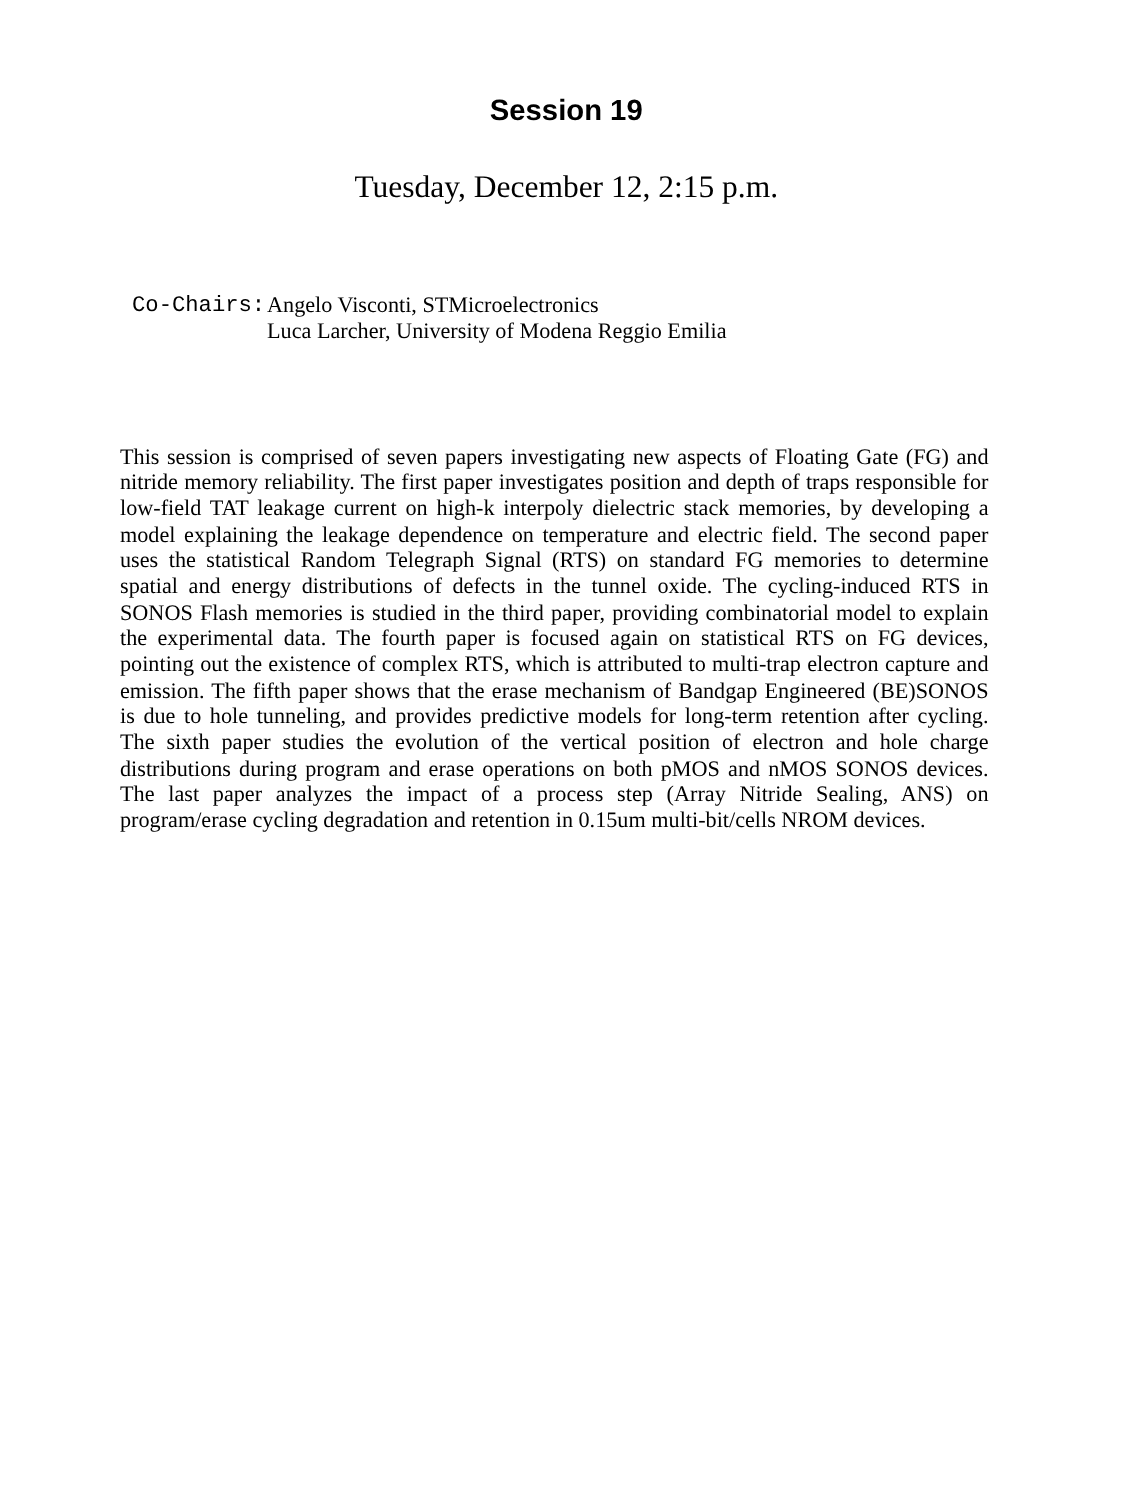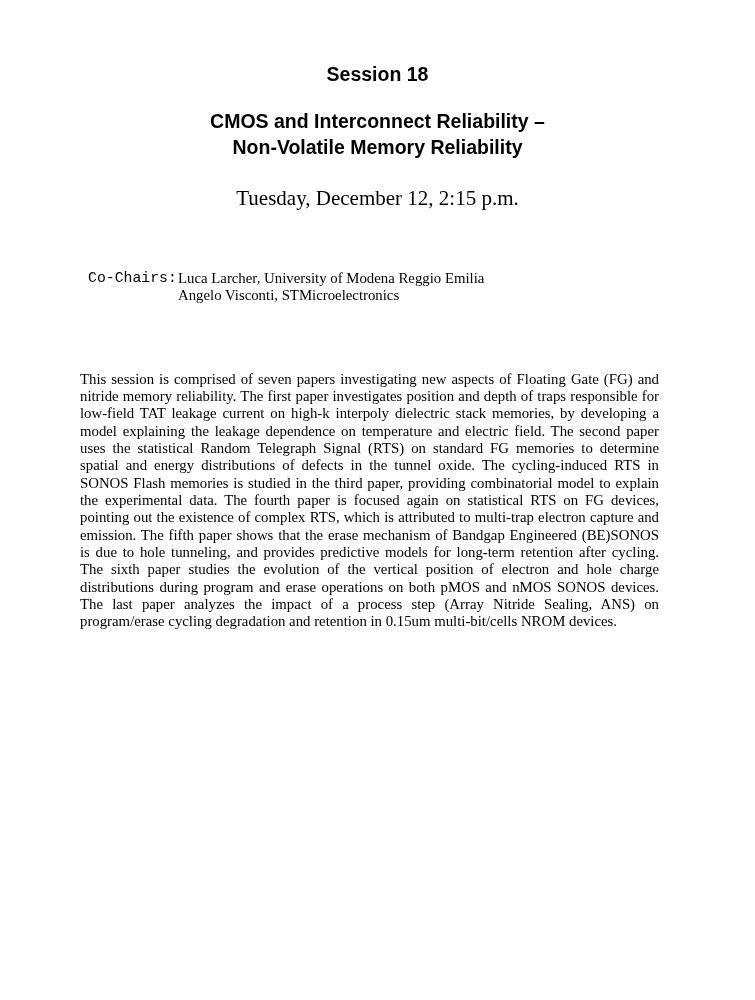--- a/index.html
+++ b/index.html
@@ -67,34 +67,30 @@
     font-size: 14.8px;
     line-height: 17.35px;
     text-align: justify;
   }
 </style>
 </head>
 <body>
 
 <div class="page">
 
-  <h1 class="session-heading">Session 18</h1>
+  <h1 class="session-heading">Session 19</h1>
 
-  <h2 class="title-heading">
-    <span>CMOS and Interconnect Reliability –</span><br>
-    <span>Non-Volatile Memory Reliability</span>
-  </h2>
 
   <div class="datetime-block">
     <div class="datetime-line">Tuesday, December 12, 2:15 p.m.</div>
   </div>
 
   <div class="cochairs-block">
     <div class="cochairs-label">Co-Chairs:</div>
     <div class="cochairs-names">
+      <div>Angelo Visconti, STMicroelectronics</div>
       <div>Luca Larcher, University of Modena Reggio Emilia</div>
-      <div>Angelo Visconti, STMicroelectronics</div>
     </div>
   </div>
 
   <p class="description">This session is comprised of seven papers investigating new aspects of Floating Gate (FG) and nitride memory reliability.  The first paper investigates position and depth of traps responsible for low-field TAT leakage current on high-k interpoly dielectric stack memories, by developing a model explaining the leakage dependence on temperature and electric field.  The second paper uses the statistical Random Telegraph Signal (RTS) on standard FG memories to determine spatial and energy distributions of defects in the tunnel oxide. The cycling-induced RTS in SONOS Flash memories is studied in the third paper, providing combinatorial model to explain the experimental data.  The fourth paper is focused again on statistical RTS on FG devices, pointing out the existence of complex RTS, which is attributed to multi-trap electron capture and emission. The fifth paper shows that the erase mechanism of Bandgap Engineered (BE)SONOS is due to hole tunneling, and provides predictive models for long-term retention after cycling.  The sixth paper studies the evolution of the vertical position of electron and hole charge distributions during program and erase operations on both pMOS and nMOS SONOS devices.  The last paper analyzes the impact of a process step (Array Nitride Sealing, ANS) on program/erase cycling degradation and retention in 0.15um multi-bit/cells NROM devices.</p>
 
 </div>
 
 </body></html>

